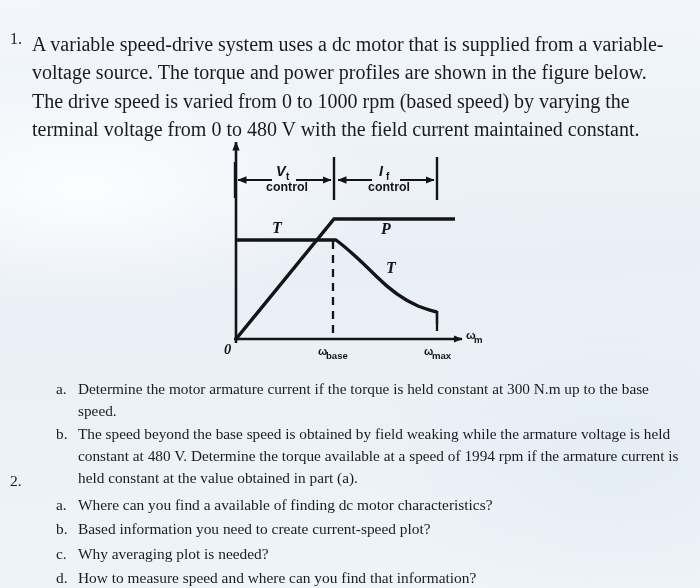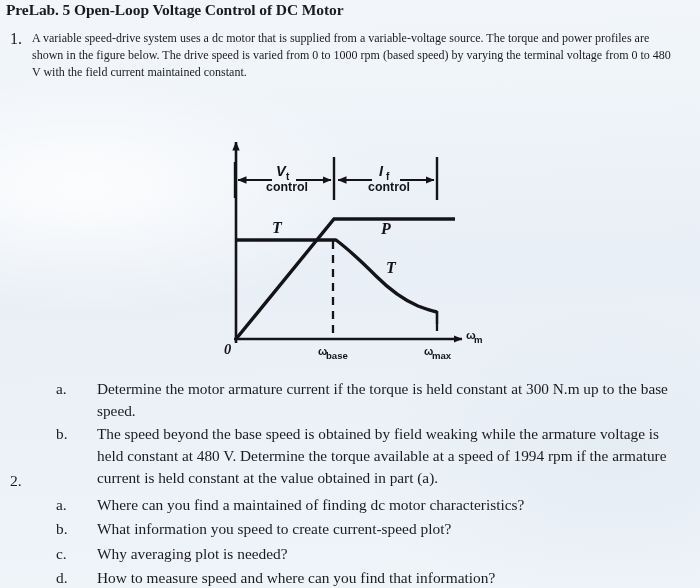--- a/index.html
+++ b/index.html
@@ -54,21 +54,21 @@
   }
   .q1 .marker {
     width: 22px;
     flex: 0 0 22px;
     font-size: 16px;
     text-align: left;
     padding-left: 2px;
   }
   .q1 .body {
     flex: 1;
-    font-size: 12px;
+    font-size: 20px;
     line-height: 1.42;
   }
 
   
   .figure-wrap {
     position: absolute;
     left: 0;
     top: 128px;
     width: 700px;
     height: 245px;
@@ -87,21 +87,20 @@
     display: flex;
     align-items: flex-start;
     margin-bottom: 1px;
   }
   .sub-row .lbl {
     flex: 0 0 22px;
     width: 22px;
   }
   .sub-row .txt {
     flex: 1;
-    margin-left: 19px;
   }
 
   
   .q2 {
     position: absolute;
     left: 8px;
     top: 472px;
     width: 680px;
     display: flex;
     align-items: flex-start;
@@ -121,21 +120,20 @@
     line-height: 1.52;
   }
 </style>
 </head>
 <body>
 
 <div class="paper-tint"></div>
 
 <div class="sheet">
 
-  <div class="doc-title">PreLab. 5 Open-Loop Voltage Control of DC Motor</div>
 
   <div class="q1">
     <div class="marker">1.</div>
     <div class="body">A variable speed-drive system uses a dc motor that is supplied from a variable-voltage source. The torque and power profiles are shown in the figure below. The drive speed is varied from 0 to 1000 rpm (based speed) by varying the terminal voltage from 0 to 480 V with the field current maintained constant.</div>
   </div>
 
   <div class="figure-wrap">
     <svg width="700" height="245" viewBox="0 0 700 245">
       <defs>
         <marker id="ah" markerWidth="9" markerHeight="8" refX="8.5" refY="4" orient="auto" markerUnits="userSpaceOnUse">
@@ -233,25 +231,25 @@
     </div>
   </div>
 
   <div class="q2">
     <div class="marker">2.</div>
   </div>
 
   <div class="q2-subs">
     <div class="sub-row">
       <div class="lbl">a.</div>
-      <div class="txt">Where can you find a maintained of finding dc motor characteristics?</div>
+      <div class="txt">Where can you find a available of finding dc motor characteristics?</div>
     </div>
     <div class="sub-row">
       <div class="lbl">b.</div>
-      <div class="txt">What information you speed to create current-speed plot?</div>
+      <div class="txt">Based information you need to create current-speed plot?</div>
     </div>
     <div class="sub-row">
       <div class="lbl">c.</div>
       <div class="txt">Why averaging plot is needed?</div>
     </div>
     <div class="sub-row">
       <div class="lbl">d.</div>
       <div class="txt">How to measure speed and where can you find that information?</div>
     </div>
   </div>

